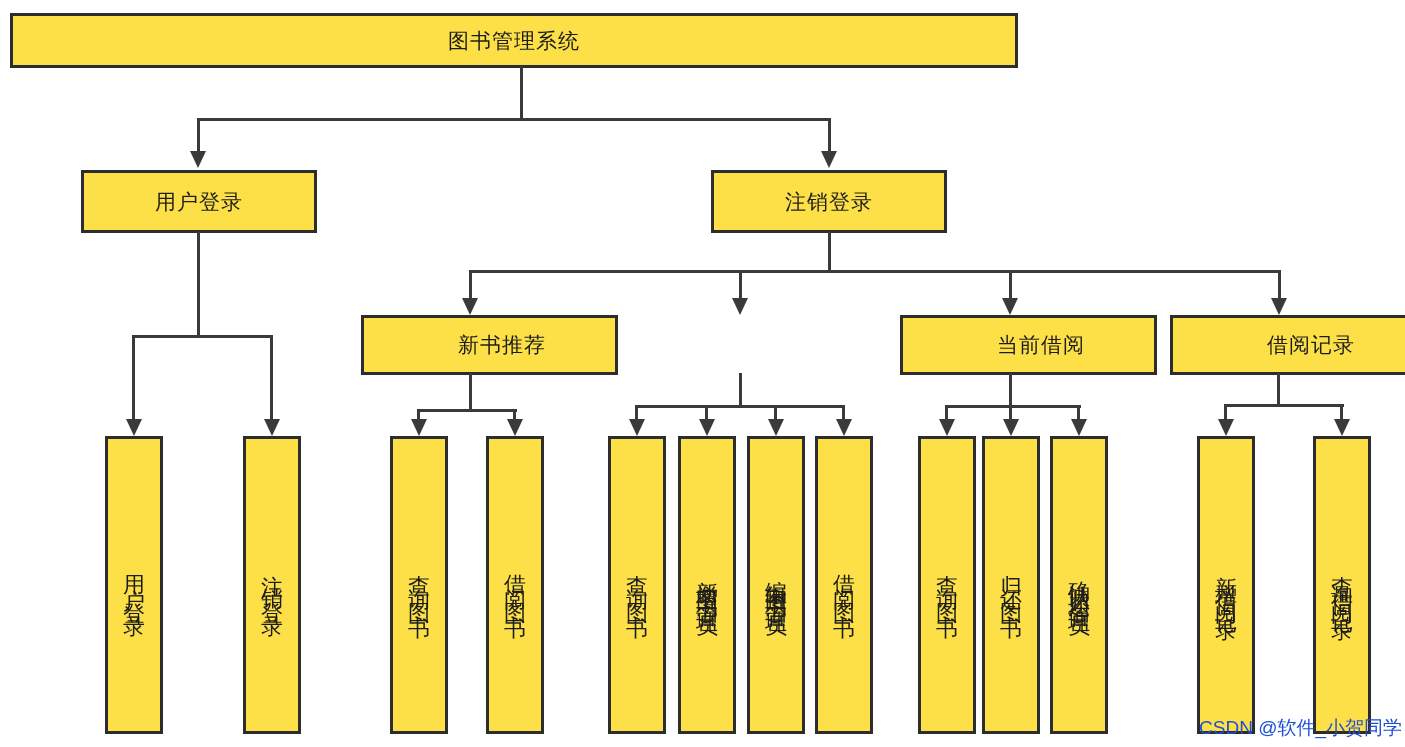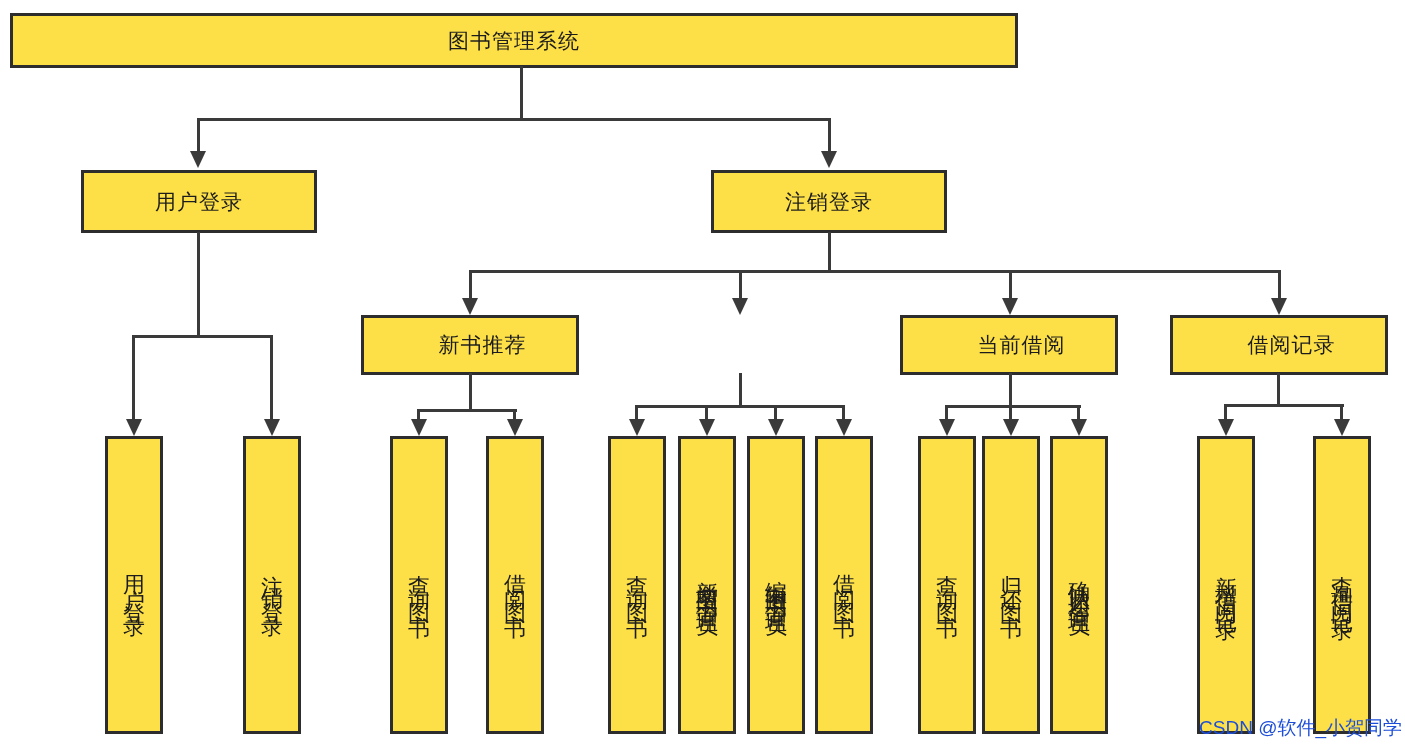--- a/index.html
+++ b/index.html
@@ -16,21 +16,21 @@
     border:3px solid #2d2d2d;
     background:#fde047;
     display:flex;
     align-items:center;
     justify-content:center;
     color:#1c1c1c;
   }
   .hbox{font-size:21px;letter-spacing:1px;}
   .rootbox{left:10px;top:13px;width:1008px;height:55px;}
   .lv2{top:170px;width:236px;height:63px;}
-  .lv3{top:315px;width:218px;height:60px;padding-left:25px;}
+  .lv3{top:315px;width:257px;height:60px;padding-left:25px;}
   .vbox{top:436px;width:58px;height:298px;}
   .vtext{
     writing-mode:vertical-rl;
     font-size:22px;
     line-height:1;
     color:#1c1c1c;
   }
   .ls-lg{letter-spacing:14px;}
   .ls-md{letter-spacing:9px;}
   .ls-sm{letter-spacing:5px;}

